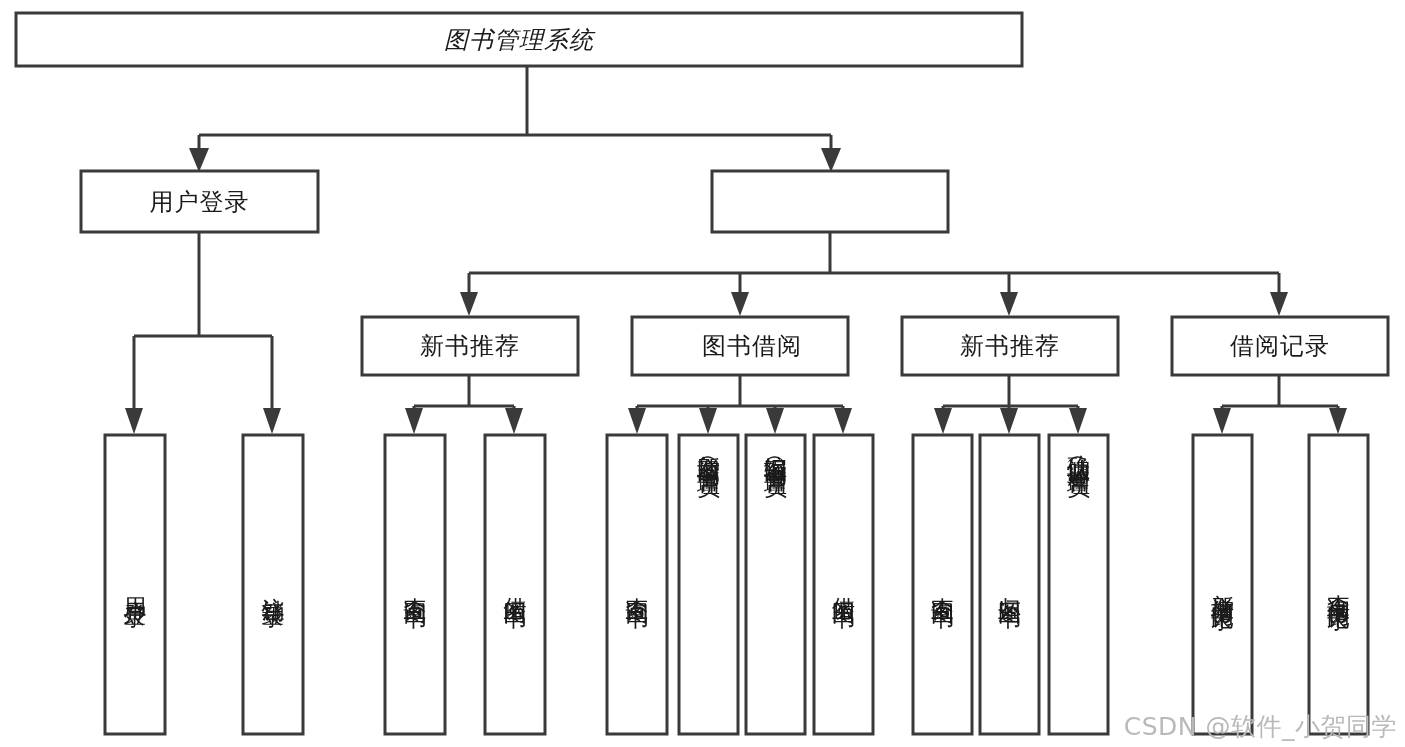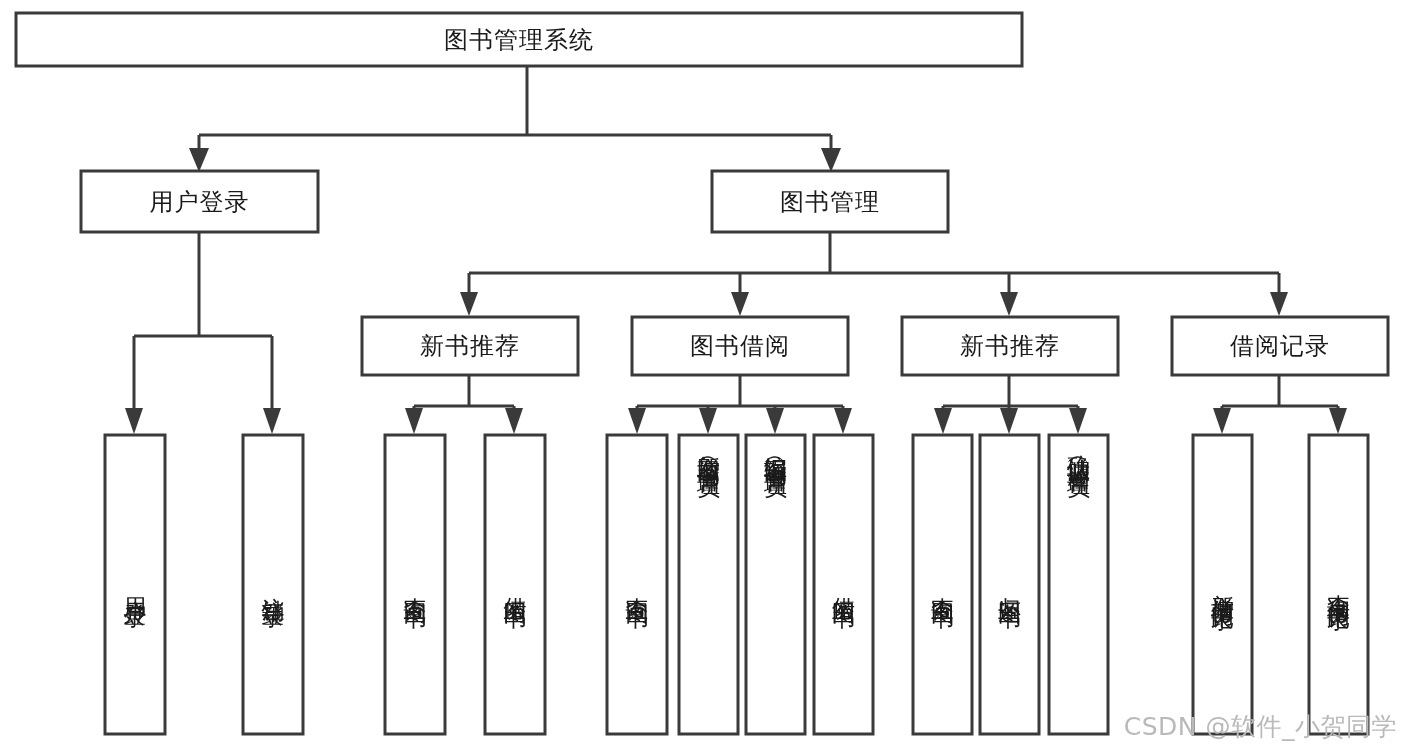--- a/index.html
+++ b/index.html
@@ -172,37 +172,34 @@
 
     <rect class="node-box" x="913" y="435" width="59" height="299"></rect>
     <rect class="node-box" x="980" y="435" width="59" height="299"></rect>
     <rect class="node-box" x="1049" y="435" width="59" height="299"></rect>
 
     <rect class="node-box" x="1193" y="435" width="59" height="299"></rect>
     <rect class="node-box" x="1309" y="435" width="59" height="299"></rect>
 
   </svg>
 
-  <div class="hlabel-wrap" style="left:16px; top:13px; width:1006px; height:53px;">
+  <div class="hlabel-wrap" style="left:16px; top:13px; width:1006px; height:53px;font-style:italic;">
     <span class="hlabel-text">图书管理系统</span>
   </div>
 
   <div class="hlabel-wrap" style="left:81px; top:171px; width:237px; height:61px;">
     <span class="hlabel-text">用户登录</span>
   </div>
 
-  <div class="hlabel-wrap" style="left:712px; top:171px; width:236px; height:61px;">
-    <span class="hlabel-text">图书管理</span>
-  </div>
 
   <div class="hlabel-wrap" style="left:362px; top:317px; width:216px; height:58px;">
     <span class="hlabel-text">新书推荐</span>
   </div>
 
-  <div class="hlabel-wrap" style="left:632px; top:317px; width:216px; height:58px;">
+  <div class="hlabel-wrap" style="left:632px; top:317px; width:216px; height:58px;padding-left:12px;">
     <span class="hlabel-text">图书借阅</span>
   </div>
 
   <div class="hlabel-wrap" style="left:902px; top:317px; width:216px; height:58px;">
     <span class="hlabel-text">新书推荐</span>
   </div>
 
   <div class="hlabel-wrap" style="left:1172px; top:317px; width:216px; height:58px;">
     <span class="hlabel-text">借阅记录</span>
   </div>

